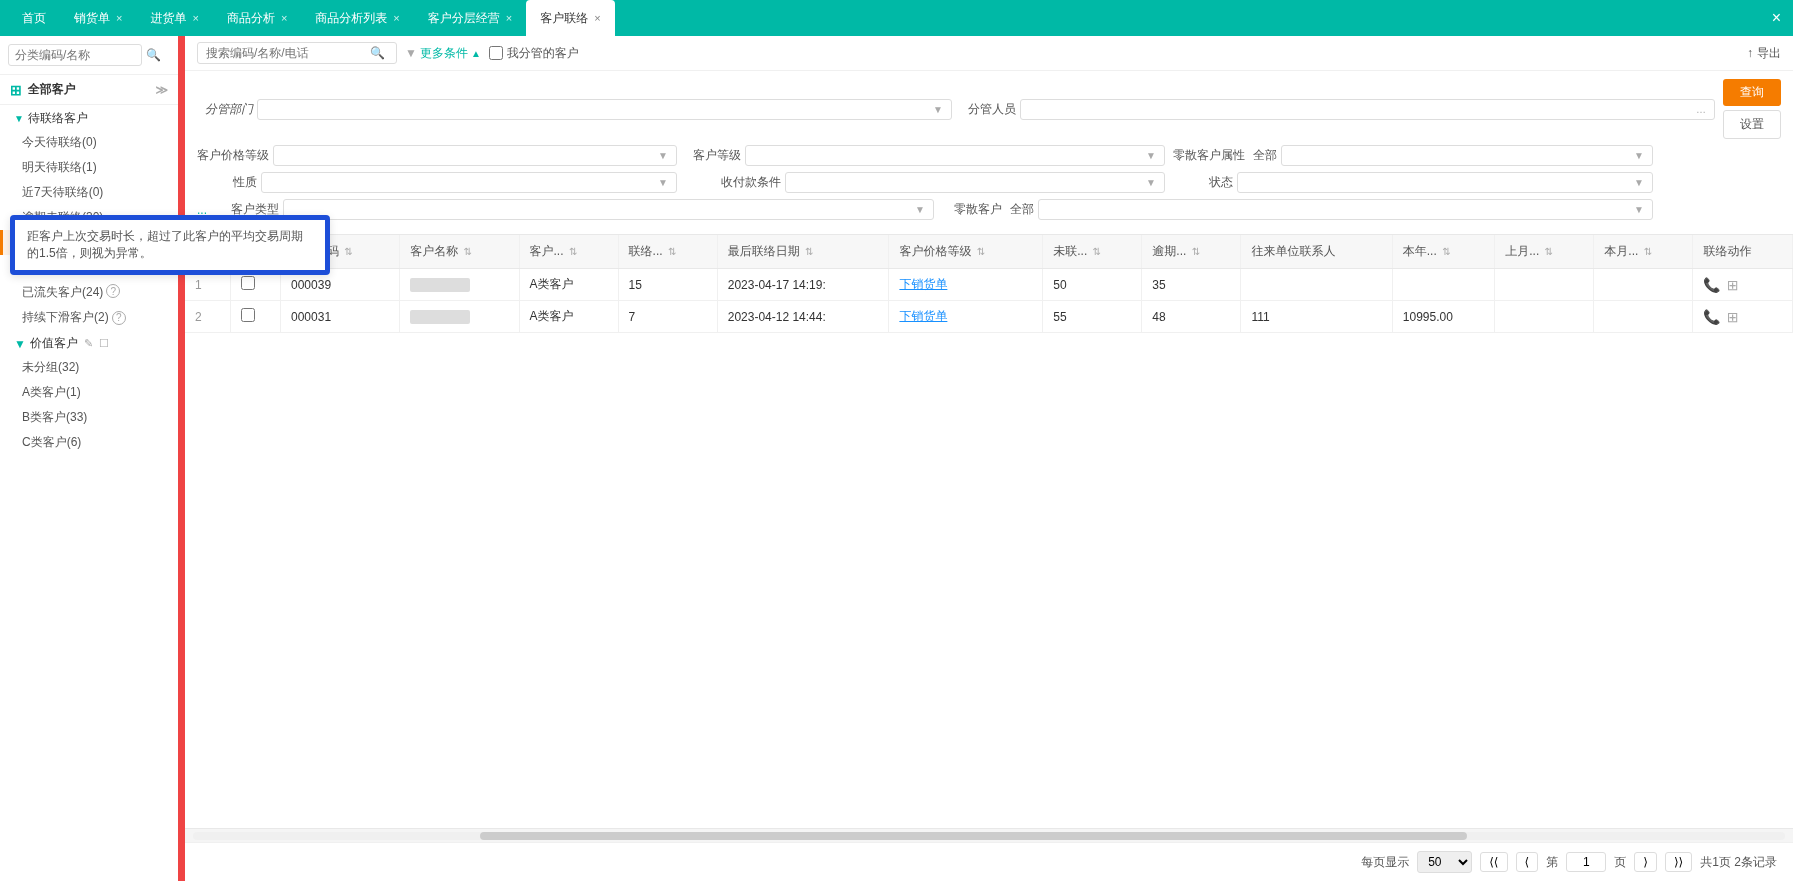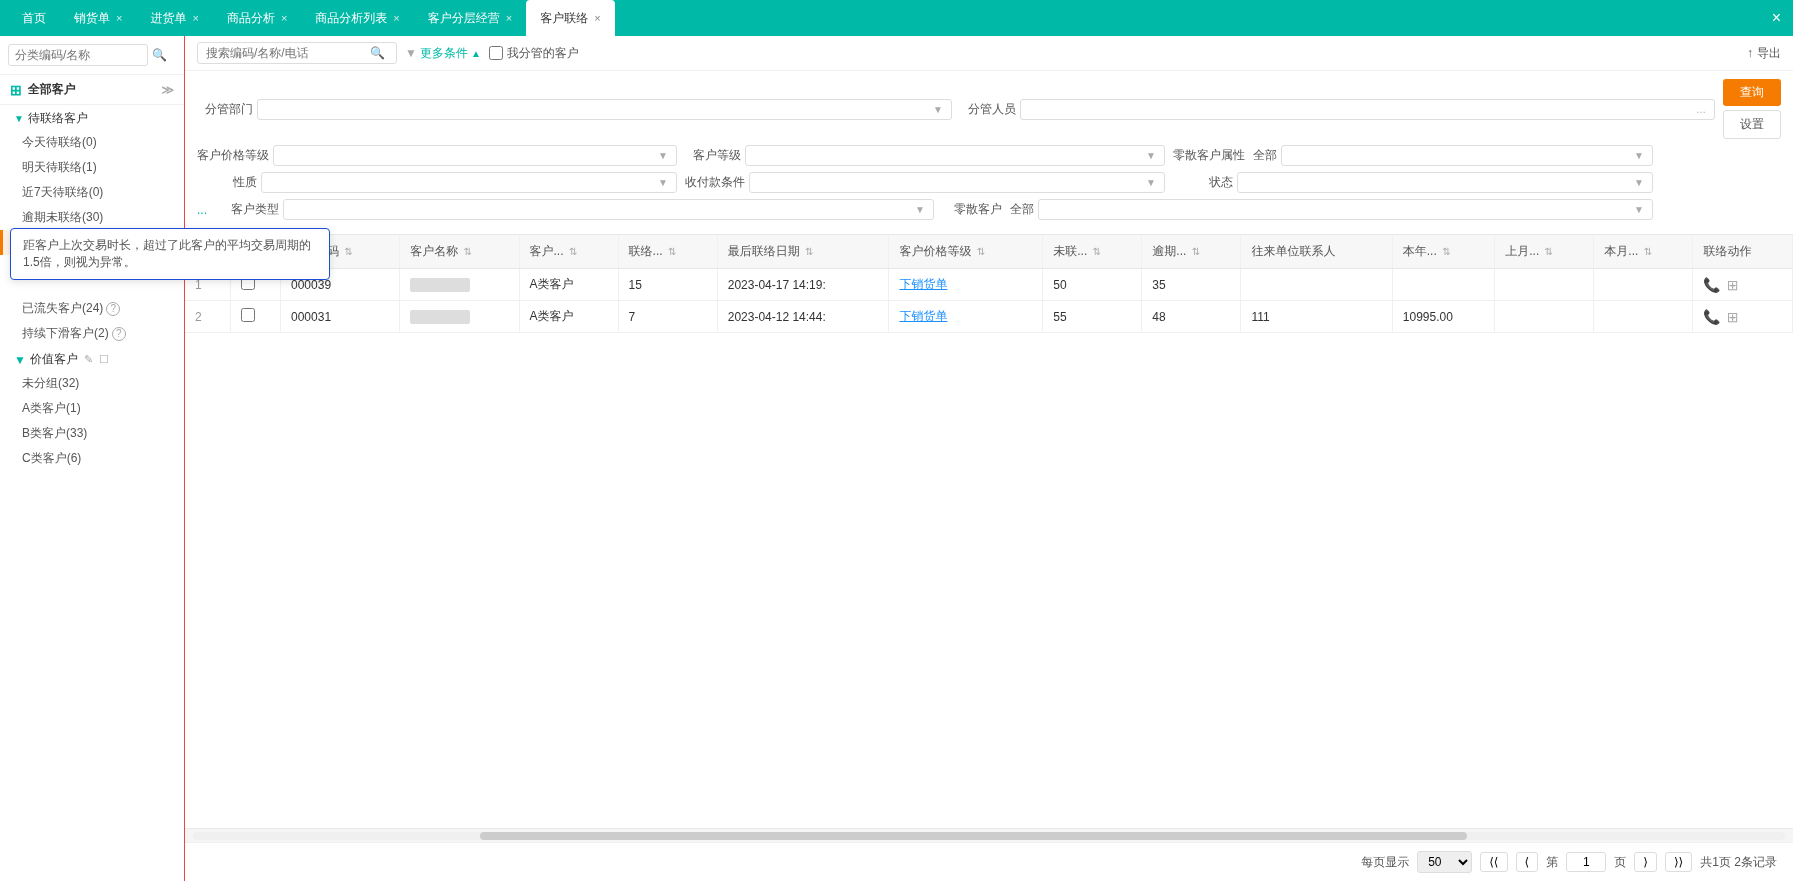--- a/index.html
+++ b/index.html
@@ -21,21 +21,21 @@
     .nav-close-all {
       position: absolute; right: 12px; top: 50%; transform: translateY(-50%);
       color: white; font-size: 16px; cursor: pointer;
     }
 
     
     .main-layout { display: flex; height: calc(881px - 36px); }
 
     
     .sidebar {
-      width: 185px; background: white; border-right: 1px solid #ef4444;
+      width: 185px; background: white; border-right: 7px solid #ef4444;
       display: flex; flex-direction: column; overflow: hidden; flex-shrink: 0;
     }
     .sidebar-search {
       padding: 8px; border-bottom: 1px solid #f0f0f0; display: flex; align-items: center;
     }
     .sidebar-search input {
       border: 1px solid #ddd; border-radius: 3px; padding: 3px 6px;
       width: calc(100% - 28px); outline: none; font-size: 12px;
     }
     .sidebar-search .search-icon { margin-left: 4px; color: #aaa; cursor: pointer; }
@@ -143,22 +143,22 @@
     .row-index { color: #999; }
     .link-text { color: #1890ff; text-decoration: underline; cursor: pointer; }
     .action-icons { display: flex; gap: 6px; align-items: center; }
     .action-icon { color: #aaa; cursor: pointer; font-size: 14px; }
 
     
     .checkbox { width: 14px; height: 14px; cursor: pointer; }
 
     
     .tooltip-box {
-      position: absolute; left: 10px; top: 228px;
-      background: white; border: 1px solid #1d4ed8; border-radius: 4px;
+      position: absolute; left: 10px; top: 215px;
+      background: white; border: 5px solid #1d4ed8; border-radius: 4px;
       padding: 8px 12px; font-size: 12px; color: #555; max-width: 320px;
       box-shadow: 0 2px 8px rgba(0,0,0,0.12); z-index: 100;
     }
 
     
     .pagination {
       display: flex; align-items: center; justify-content: flex-end;
       padding: 8px 16px; border-top: 1px solid #f0f0f0;
       background: white; gap: 8px; font-size: 12px; color: #555;
     }
@@ -266,21 +266,21 @@
     <div style="position:relative;">
       <div class="sidebar-item active sidebar-item-highlight" style="padding-left:19px; display:flex; align-items:center;">
         <span>回购异常客户(2)</span>
         <span class="info-icon">?</span>
       </div>
     </div>
     <div class="sidebar-item" style="display:flex; align-items:center;">
       <span>流失预警客户(3)</span>
       <span class="info-icon">?</span>
     </div>
-    <div class="sidebar-item" style="display:flex; align-items:center;margin-top:16px;">
+    <div class="sidebar-item" style="display:flex; ">
       <span>已流失客户(24)</span>
       <span class="info-icon">?</span>
     </div>
     <div class="sidebar-item" style="display:flex; align-items:center;">
       <span>持续下滑客户(2)</span>
       <span class="info-icon">?</span>
     </div>
 
     <div class="sidebar-group2-label">
       <span class="arrow">▼</span>
@@ -321,21 +321,21 @@
       <div class="export-btn">
         <span>↑</span>
         <span>导出</span>
       </div>
     </div>
 
     <div class="filter-panel">
 
       <div class="filter-row">
         <div class="filter-field">
-          <span class="filter-label" style="min-width:56px;">分管部门</span>
+          <span class="filter-label" style="min-width:56px;font-style:italic;">分管部门</span>
           <div class="filter-select" style="flex:1.5;">
             <span></span>
             <span class="down-arrow">▼</span>
           </div>
         </div>
         <div class="filter-field">
           <span class="filter-label" style="min-width:56px;">分管人员</span>
           <div class="filter-select" style="flex:1.5;">
             <span></span>
             <span class="down-arrow">…</span>
@@ -375,21 +375,21 @@
 
       <div class="filter-row">
         <div class="filter-field">
           <span class="filter-label">性质</span>
           <div class="filter-select" style="flex:1.5;">
             <span></span>
             <span class="down-arrow">▼</span>
           </div>
         </div>
         <div class="filter-field">
-          <span class="filter-label" style="min-width:56px;">收付款条件</span>
+          <span class="filter-label" style="min-width:56px;margin-left:36px;">收付款条件</span>
           <div class="filter-select" style="flex:1.5;">
             <span></span>
             <span class="down-arrow">▼</span>
           </div>
         </div>
         <div class="filter-field">
           <span class="filter-label">状态</span>
           <div class="filter-select" style="flex:1.5;">
             <span></span>
             <span class="down-arrow">▼</span>

